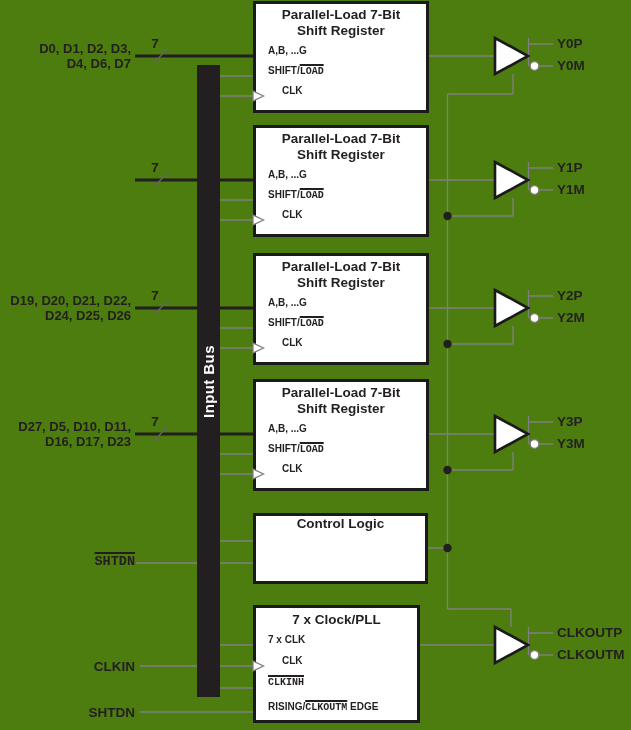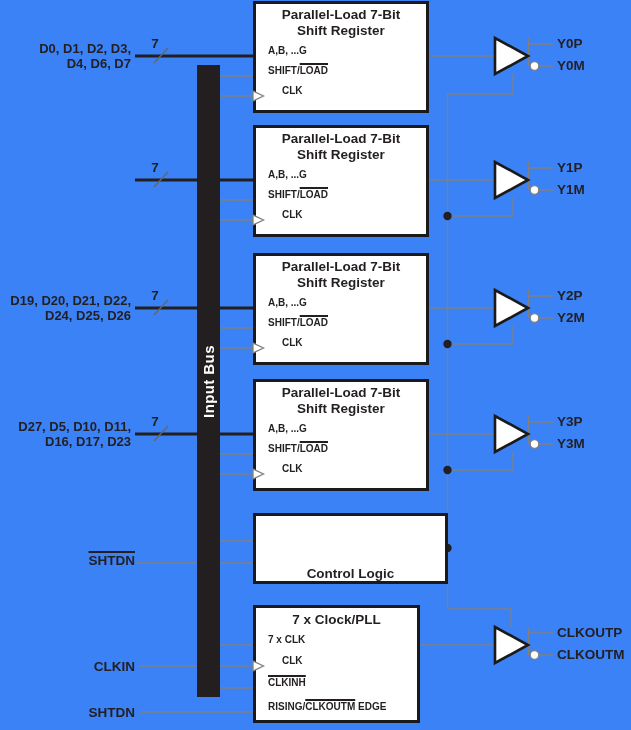--- a/index.html
+++ b/index.html
@@ -1,38 +1,38 @@
 <!DOCTYPE html>
 <html><head>
 <meta charset="utf-8">
 <style>
   * { margin:0; padding:0; box-sizing:border-box; }
   html,body { background:#ffffff; }
   #stage {
-    position:relative; width:631px; height:730px; background:#3b82f6;
+    position:relative; width:631px; height:730px; background:#4d7c0f;
     font-family:"Liberation Sans", sans-serif; color:#231f20; overflow:hidden;
   }
   svg.layer { position:absolute; left:0; top:0; pointer-events:none; }
 
   .block {
     position:absolute; left:253px; width:176px; height:112px;
     border:3px solid #1a1a1a; background:#ffffff;
   }
   .btitle {
     position:absolute; left:0; right:0; top:3px; text-align:center;
     font-weight:bold; font-size:13.5px; line-height:16px;
   }
   .port {
     position:absolute; left:12px; font-weight:bold; font-size:10px;
     line-height:15px; white-space:nowrap;
   }
   .port-clk { left:26px; }
-  .ov { text-decoration:overline; text-decoration-thickness:1.5px; }
-
-  .ctrl { width:195px; height:71px; display:flex; align-items:flex-end; justify-content:center;
+  .ov { text-decoration:overline; text-decoration-thickness:1.5px;font-family:Liberation Mono, monospace; }
+
+  .ctrl { width:175px; height:71px; display:flex; align-items:flex-start; justify-content:center;
           font-weight:bold; font-size:13.5px; }
   .clkblk { width:167px; height:118px; }
 
   .in-label {
     position:absolute; left:0; width:131px; text-align:right;
     font-weight:bold; font-size:13px; line-height:15px; white-space:nowrap;
   }
   .bus7 {
     position:absolute; left:146px; width:18px; text-align:center;
     font-weight:bold; font-size:13.5px; line-height:14px;

